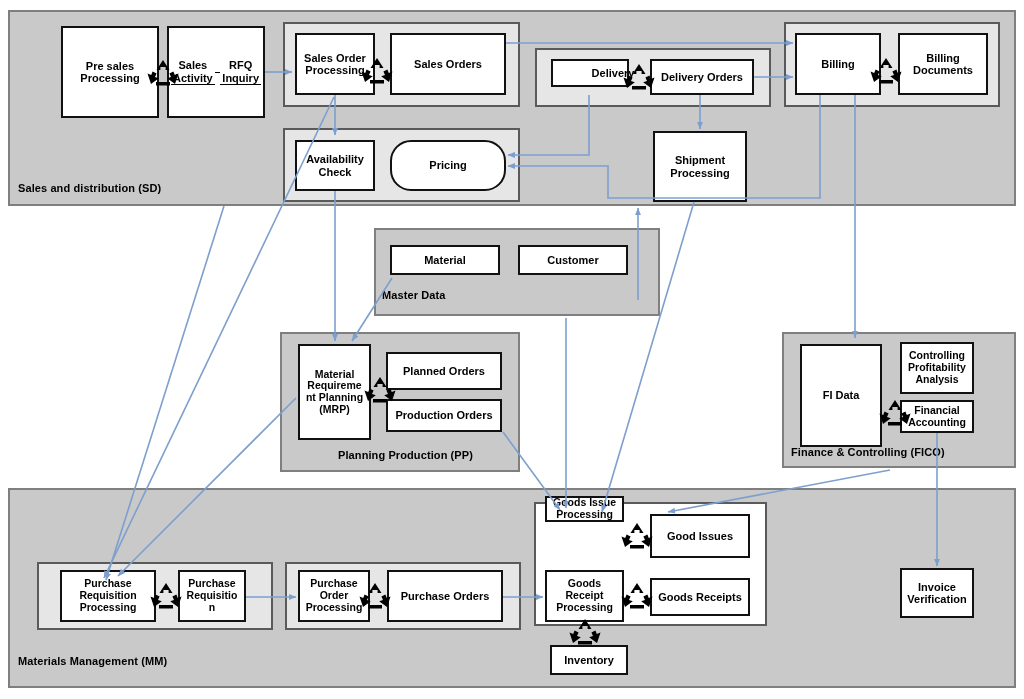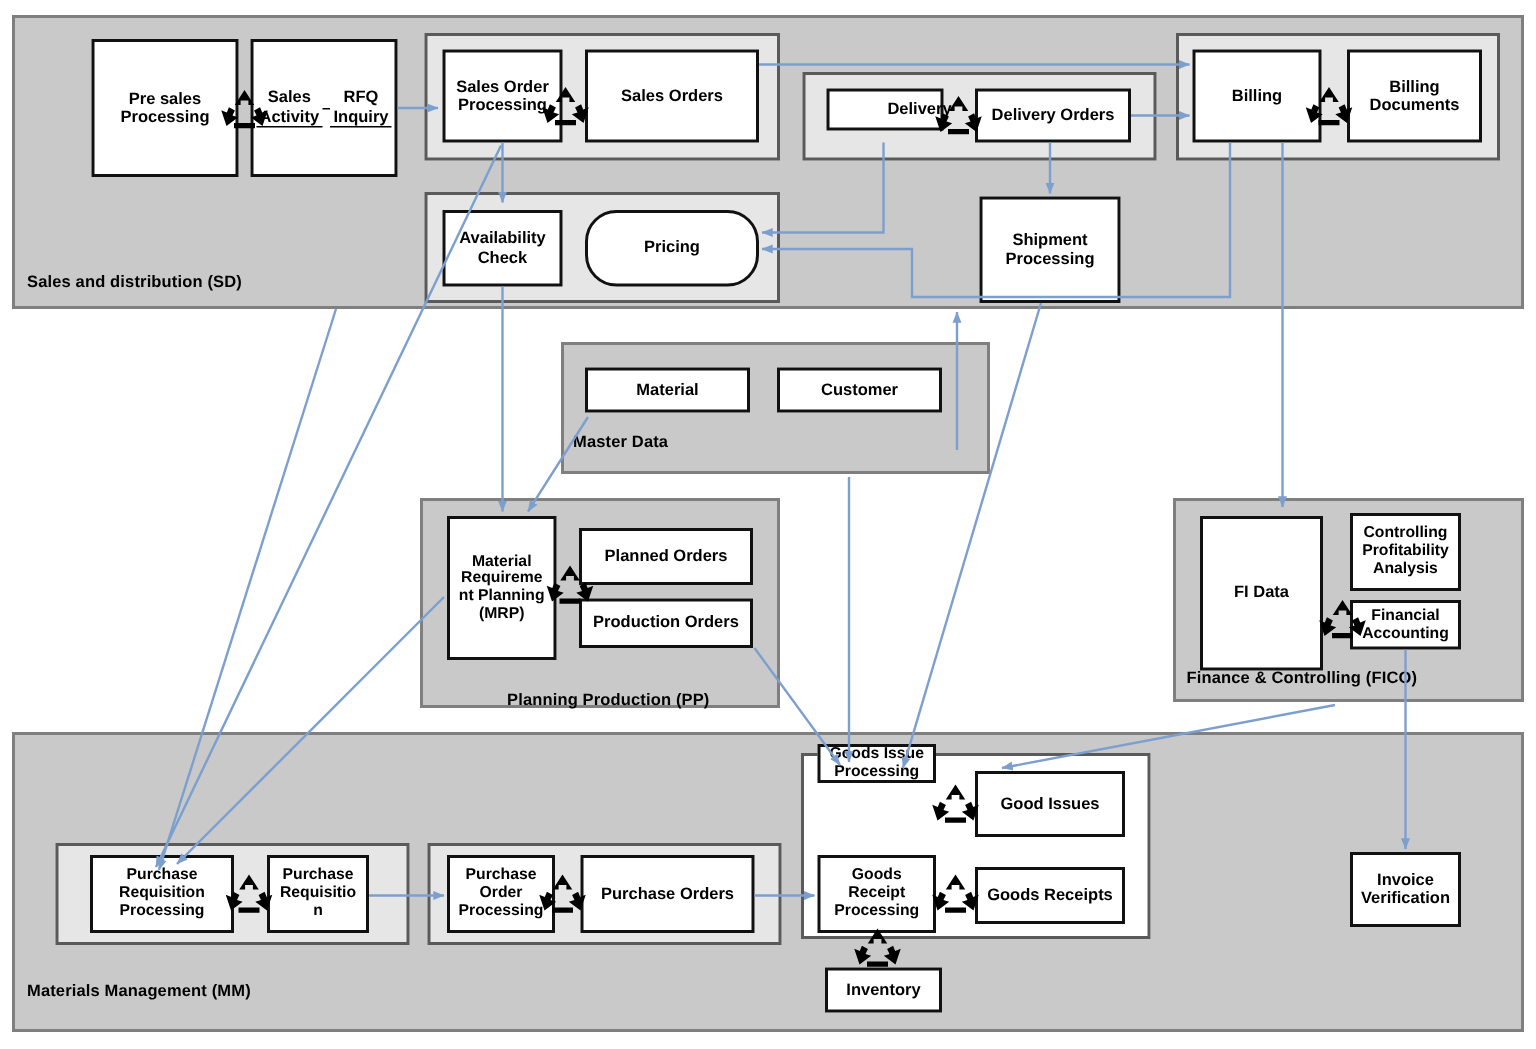--- a/index.html
+++ b/index.html
@@ -37,21 +37,21 @@
 
 <div id="stage">
 
   <div class="module" style="left:8px;top:10px;width:1008px;height:196px;"></div>
   <div class="module-label" style="left:18px;top:182px;">Sales and distribution (SD)</div>
 
   <div class="module" style="left:374px;top:228px;width:286px;height:88px;"></div>
   <div class="module-label" style="left:382px;top:289px;">Master Data</div>
 
   <div class="module" style="left:280px;top:332px;width:240px;height:140px;"></div>
-  <div class="module-label" style="left:290px;top:461px;padding-left:48px;">Planning Production (PP)</div>
+  <div class="module-label" style="left:290px;top:449px;padding-left:48px;">Planning Production (PP)</div>
 
   <div class="module" style="left:782px;top:332px;width:234px;height:136px;"></div>
   <div class="module-label" style="left:791px;top:446px;">Finance &amp; Controlling (FICO)</div>
 
   <div class="module" style="left:8px;top:488px;width:1008px;height:200px;"></div>
   <div class="module-label" style="left:18px;top:655px;">Materials Management (MM)</div>
 
   <div class="node" style="left:61px;top:26px;width:98px;height:92px;white-space:pre-line;">Pre sales
 Processing</div>
 

